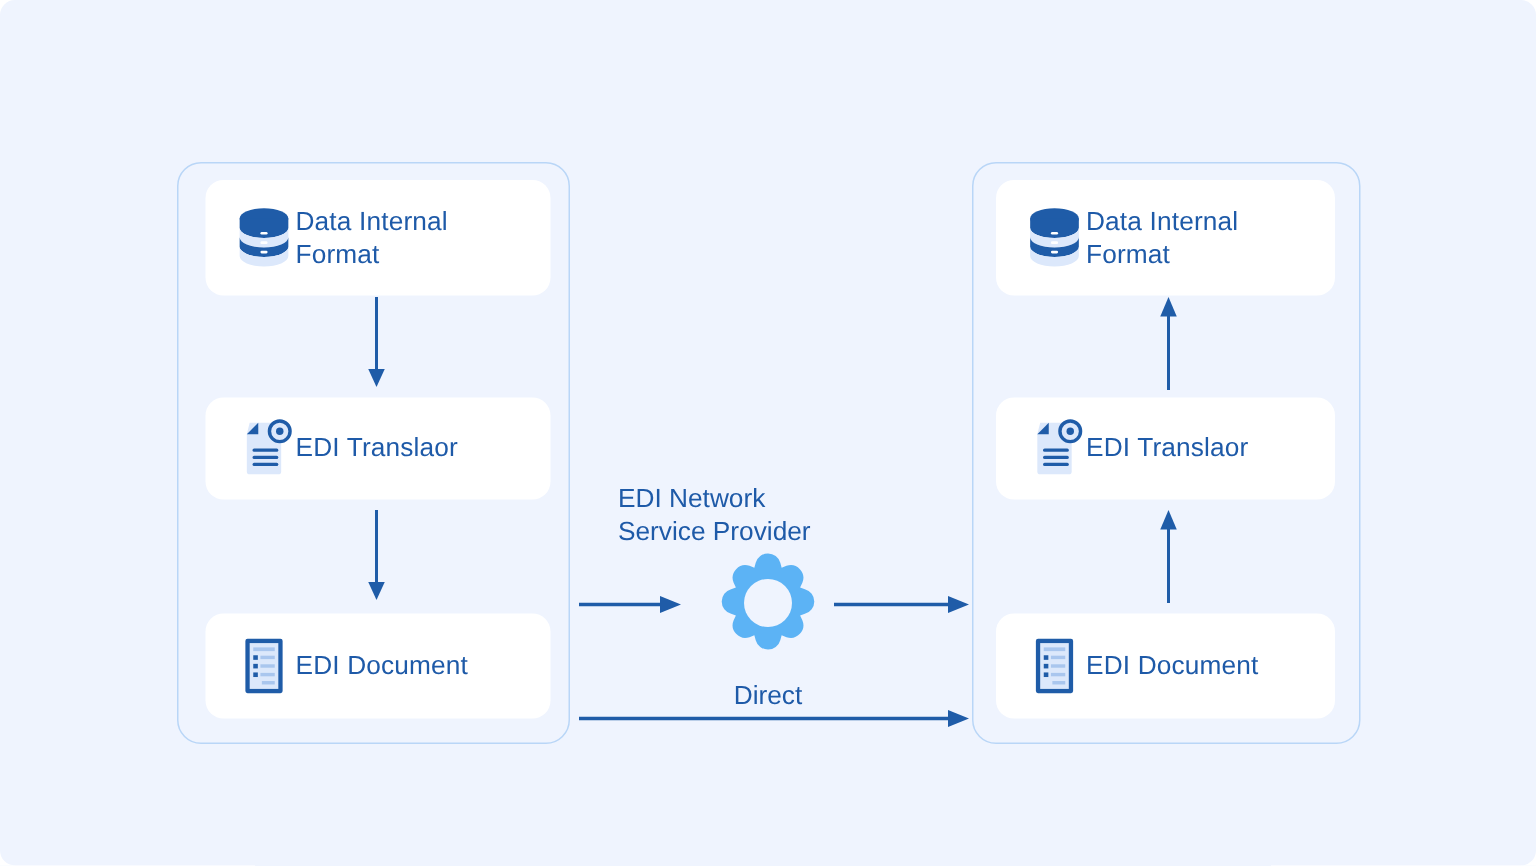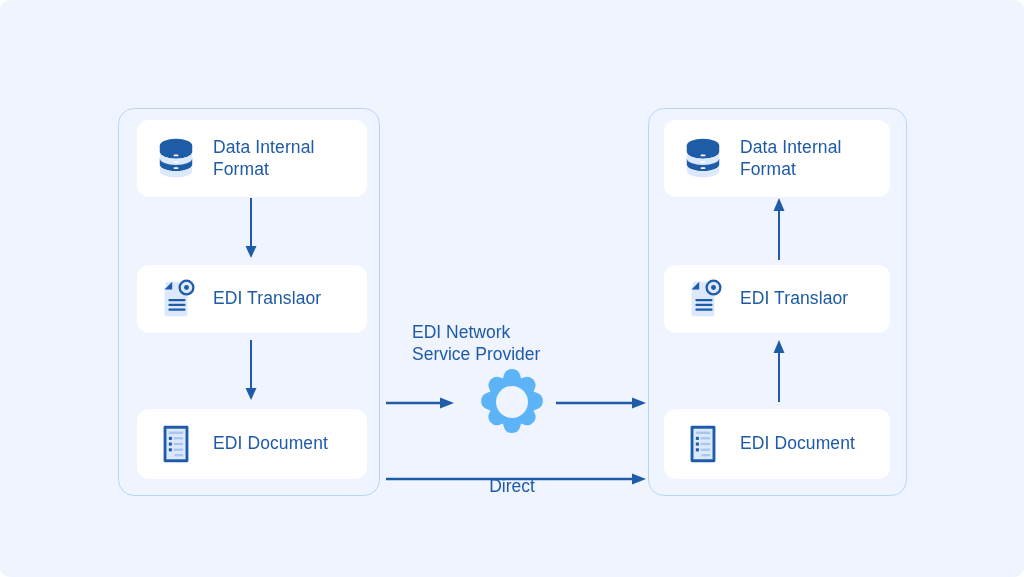--- a/index.html
+++ b/index.html
@@ -42,21 +42,20 @@
     display: flex;
     align-items: center;
     box-sizing: border-box;
     padding-left: 18px;
   }
   .card-label {
     color: #1e5aa8;
     font-size: 17.5px;
     line-height: 1.22;
     letter-spacing: 0.1px;
-    margin-left: 16px;
     white-space: pre-line;
   }
 
   .card-icon {
     flex: 0 0 auto;
     width: 42px;
     height: 46px;
     display: block;
   }
 
@@ -96,21 +95,21 @@
     top: 322px;
     width: 200px;
     color: #1e5aa8;
     font-size: 17.5px;
     line-height: 1.25;
     white-space: pre-line;
   }
   #direct-label {
     position: absolute;
     left: 432px;
-    top: 476px;
+    top: 453px;
     width: 160px;
     text-align: center;
     color: #1e5aa8;
     font-size: 17.5px;
   }
 </style>
 </head>
 <body>
 
 <div id="canvas">

